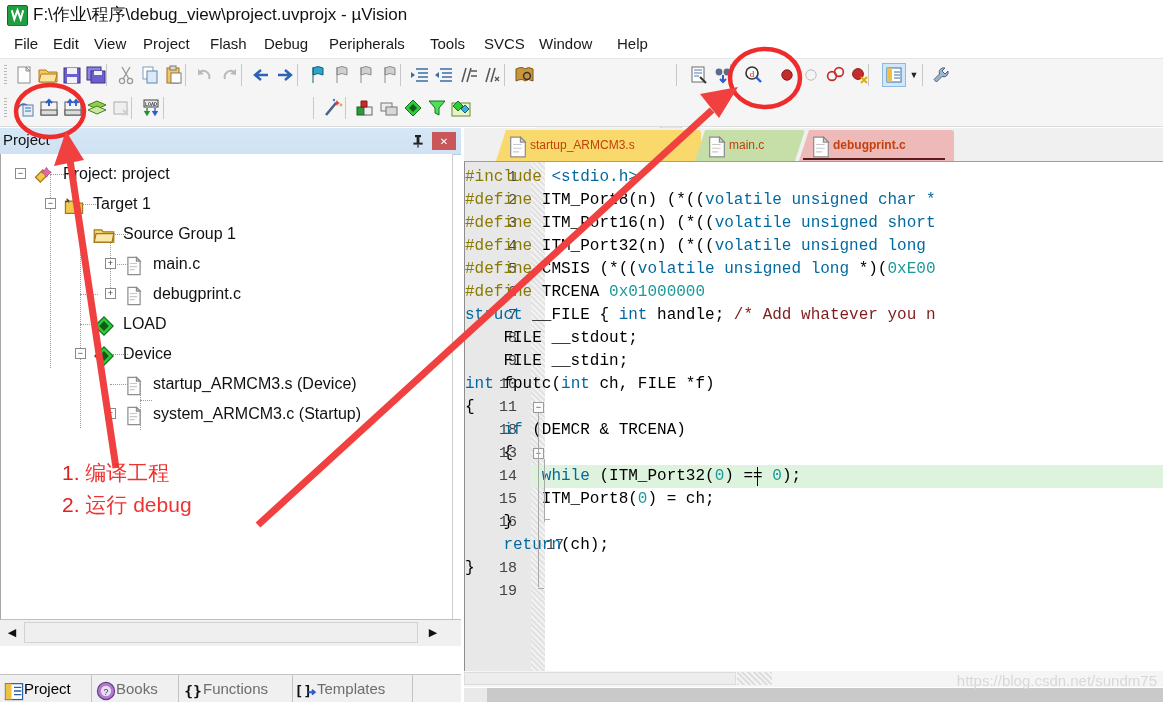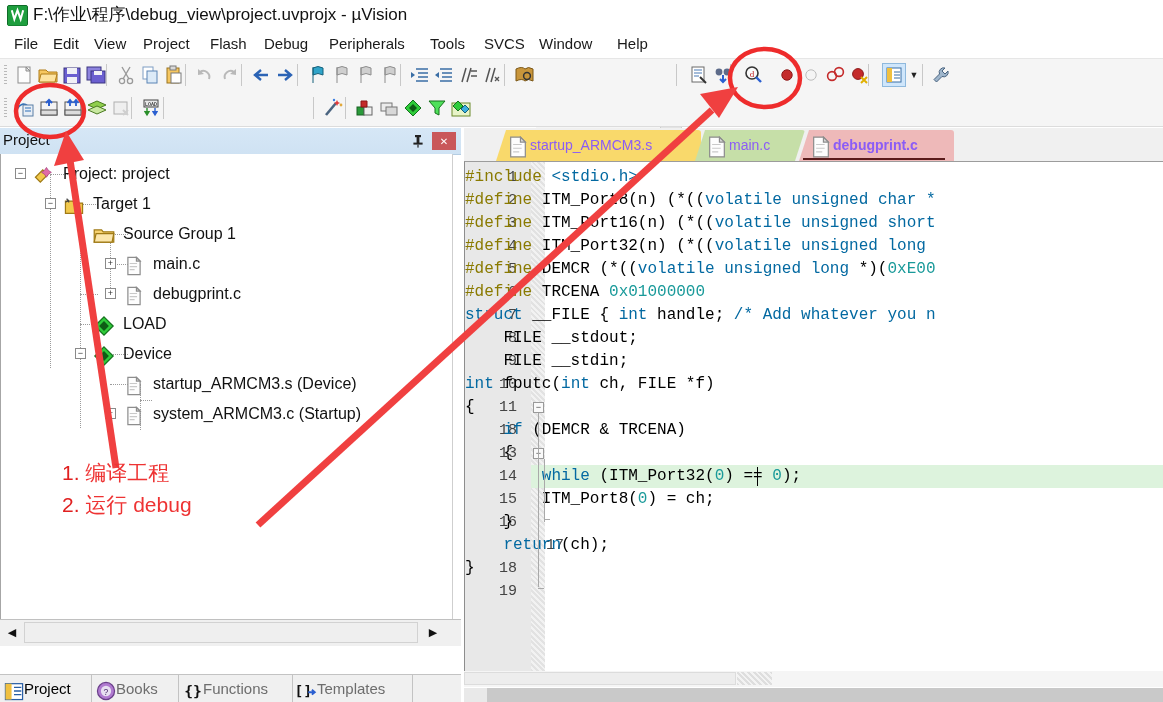--- a/index.html
+++ b/index.html
@@ -88,21 +88,21 @@
     color:#6d6d6d;border-right:1px solid #c3c3c3;box-sizing:border-box;cursor:default;white-space:nowrap;}
   .btab.active{color:#000;background:#f0f0f0;}
   .btab .bico{position:absolute;left:3px;top:5px;width:18px;height:18px;}
 
   
   .editor-wrap{position:absolute;left:464px;top:128px;width:699px;height:574px;background:#fff;}
   .tabstrip{position:absolute;left:0;top:0;width:699px;height:33px;background:#f0f0f0;}
   .etab{position:absolute;top:2px;height:31px;cursor:default;}
   .etab .skew{position:absolute;left:0;top:0;width:100%;height:100%;
     border-top-left-radius:3px;border-top-right-radius:3px;}
-  .etab .etxt{position:absolute;left:34px;top:5px;font-size:14px;line-height:20px;white-space:nowrap;color:#8b5cf6;}
+  .etab .etxt{position:absolute;left:34px;top:5px;font-size:12px;line-height:20px;white-space:nowrap;color:#c2410c;}
   .etab .eico{position:absolute;left:11px;top:6px;width:16px;height:18px;}
   .etab.active .etxt{font-weight:bold;}
   .etab .uline{position:absolute;left:4px;bottom:1px;height:2px;background:#5a1b1b;}
 
   .code-host{position:absolute;left:0;top:33px;width:699px;height:510px;background:#fff;
     border-top:1px solid #9c9c9c;border-left:1px solid #8d8d8d;box-sizing:border-box;overflow:hidden;}
   .gutter{position:absolute;left:0;top:0;width:66px;height:100%;background:#e8e8e8;}
   .gutter-edge{position:absolute;left:66px;top:0;width:14px;height:100%;
     background-image:repeating-linear-gradient(45deg,#e2e2e2 0 2px,#f2f2f2 2px 4px);}
   .lnum{position:absolute;width:52px;text-align:right;font-family:"Liberation Mono",monospace;font-size:15px;
@@ -113,21 +113,21 @@
   .fold{position:absolute;left:68px;width:11px;height:11px;border:1px solid #9a9a9a;background:#fafafa;
     box-sizing:border-box;font-size:9px;line-height:9px;text-align:center;color:#444;cursor:default;}
   .foldline{position:absolute;left:73px;width:0;border-left:1px solid #a9a9a9;}
   .foldtick{position:absolute;height:0;border-top:1px solid #a9a9a9;}
   .caret{position:absolute;width:1px;background:#000;}
 
   
   .k{color:#0369a1;}      
   .pp{color:#8a7a00;}     
   .num{color:#1a9a9a;}    
-  .cm{color:#0369a1;}     
+  .cm{color:#7f1d1d;}     
   .pl{color:#000000;}     
 
   .ed-hscroll{position:absolute;left:0;top:543px;width:699px;height:16px;background:#f5f5f5;}
   .ed-hthumb{position:absolute;left:0;top:1px;width:272px;height:13px;background:#ededed;border:1px solid #dcdcdc;box-sizing:border-box;}
   .ed-hgrip{position:absolute;left:273px;top:1px;width:35px;height:13px;
     background-image:repeating-linear-gradient(45deg,#dedede 0 2px,#f3f3f3 2px 4px);}
   .ed-bottom{position:absolute;left:0;top:560px;width:699px;height:42px;background:#c9c9c9;}
   .ed-back{position:absolute;left:0;top:560px;width:23px;height:38px;background:#e9e9e9;
     display:flex;align-items:center;justify-content:center;font-size:18px;color:#4a4a4a;cursor:default;}
   .watermark{position:absolute;right:6px;top:672px;font-size:15px;color:#d8d8d8;white-space:nowrap;}
@@ -724,21 +724,21 @@
           <div class="lnum" style="left: 0px; top: 349px;">16</div>
           <div class="lnum" style="left: 0px; top: 372px; margin-left: 47px;">17</div>
           <div class="lnum" style="left: 0px; top: 395px;">18</div>
           <div class="lnum" style="left: 0px; top: 418px;">19</div>
         </div>
       <div id="codelines">
           <div class="cline" style="top: 4px;"><span class="pp">#include </span><span class="k">&lt;stdio.h&gt;</span></div>
           <div class="cline" style="top: 27px;"><span class="pp">#define </span><span class="pl">ITM_Port8(n) (*((</span><span class="k">volatile unsigned char *</span></div>
           <div class="cline" style="top: 50px;"><span class="pp">#define </span><span class="pl">ITM_Port16(n) (*((</span><span class="k">volatile unsigned short</span></div>
           <div class="cline" style="top: 73px;"><span class="pp">#define </span><span class="pl">ITM_Port32(n) (*((</span><span class="k">volatile unsigned long</span></div>
-          <div class="cline" style="top: 96px;"><span class="pp">#define </span><span class="pl">DEMCR (*((</span><span class="k">volatile unsigned long</span><span class="pl"> *)(</span><span class="num">0xE00</span></div>
+          <div class="cline" style="top: 96px;"><span class="pp">#define </span><span class="pl">CMSIS (*((</span><span class="k">volatile unsigned long</span><span class="pl"> *)(</span><span class="num">0xE00</span></div>
           <div class="cline" style="top: 119px;"><span class="pp">#define </span><span class="pl">TRCENA </span><span class="num">0x01000000</span></div>
           <div class="cline" style="top: 142px;"><span class="k">struct</span><span class="pl"> __FILE { </span><span class="k">int</span><span class="pl"> handle; </span><span class="cm">/* Add whatever you n</span></div>
           <div class="cline" style="top: 165px;"><span class="pl">    FILE __stdout;</span></div>
           <div class="cline" style="top: 188px;"><span class="pl">    FILE __stdin;</span></div>
           <div class="cline" style="top: 211px;"><span class="k">int</span><span class="pl"> fputc(</span><span class="k">int</span><span class="pl"> ch, FILE *f)</span></div>
           <div class="cline" style="top: 234px;"><span class="pl">{</span></div>
           <div class="cline" style="top: 257px;"><span class="pl">    </span><span class="k">if</span><span class="pl"> (DEMCR &amp; TRCENA)</span></div>
           <div class="cline" style="top: 280px;"><span class="pl">    {</span></div>
           <div class="cline" style="top: 303px;"><span class="pl">        </span><span class="k">while</span><span class="pl"> (ITM_Port32(</span><span class="num">0</span><span class="pl">) == </span><span class="num">0</span><span class="pl">);</span></div>
           <div class="cline" style="top: 326px;"><span class="pl">        ITM_Port8(</span><span class="num">0</span><span class="pl">) = ch;</span></div>
@@ -760,20 +760,21 @@
 
     <div class="ed-hscroll">
       <div class="ed-hthumb"></div>
       <div class="ed-hgrip"></div>
     </div>
 
     <div class="ed-bottom"></div>
     <div class="ed-back">‹</div>
   </div>
 
+  <div class="watermark">https://blog.csdn.net/sundm75</div>
 
   <svg class="overlay" viewBox="0 0 1163 702">
 
     <ellipse cx="50" cy="111" rx="34" ry="26" fill="none" stroke="#ee2c2c" stroke-width="4.5"></ellipse>
 
     <ellipse cx="765" cy="78" rx="35" ry="29" fill="none" stroke="#ee2c2c" stroke-width="4.5"></ellipse>
 
     <path d="M116 468 L70 160" stroke="#f04040" stroke-width="7" fill="none"></path>
     <path d="M66 131 L54 166 L84 160 Z" fill="#f04040"></path>
 

